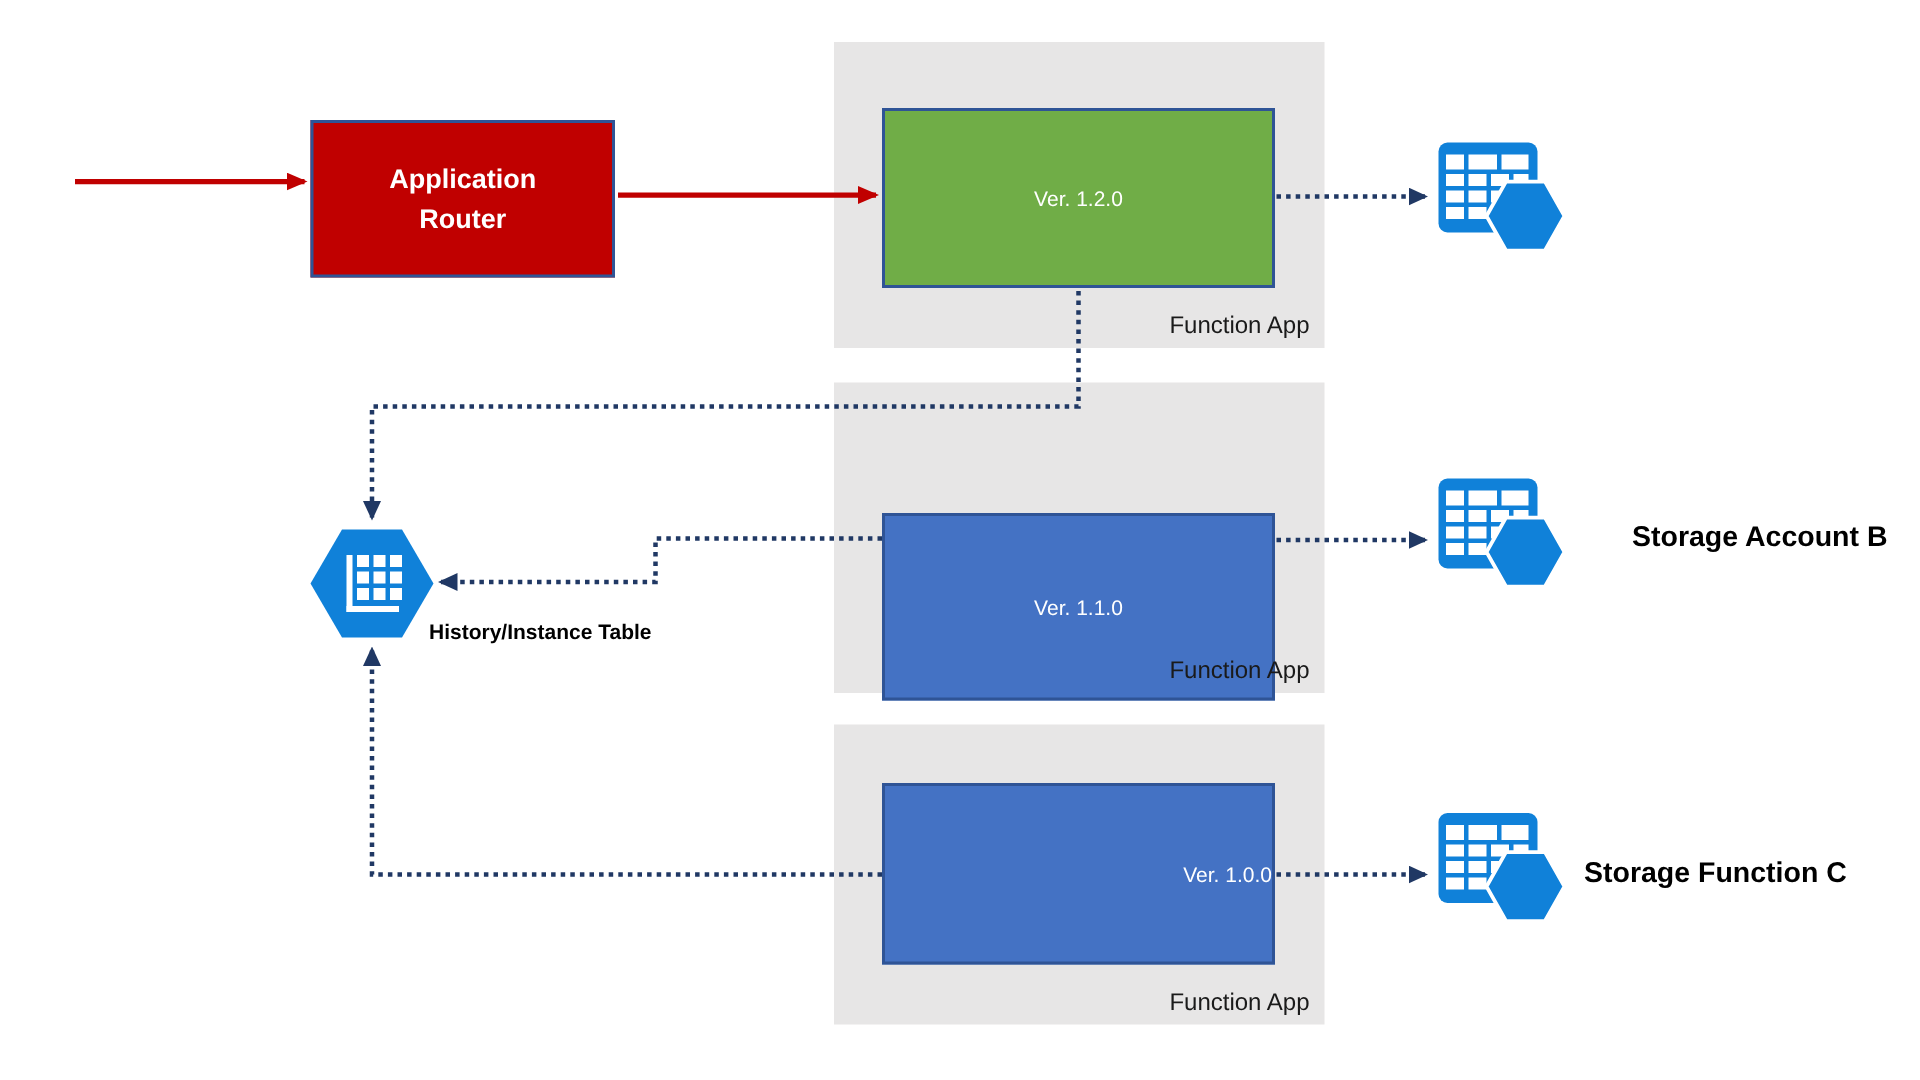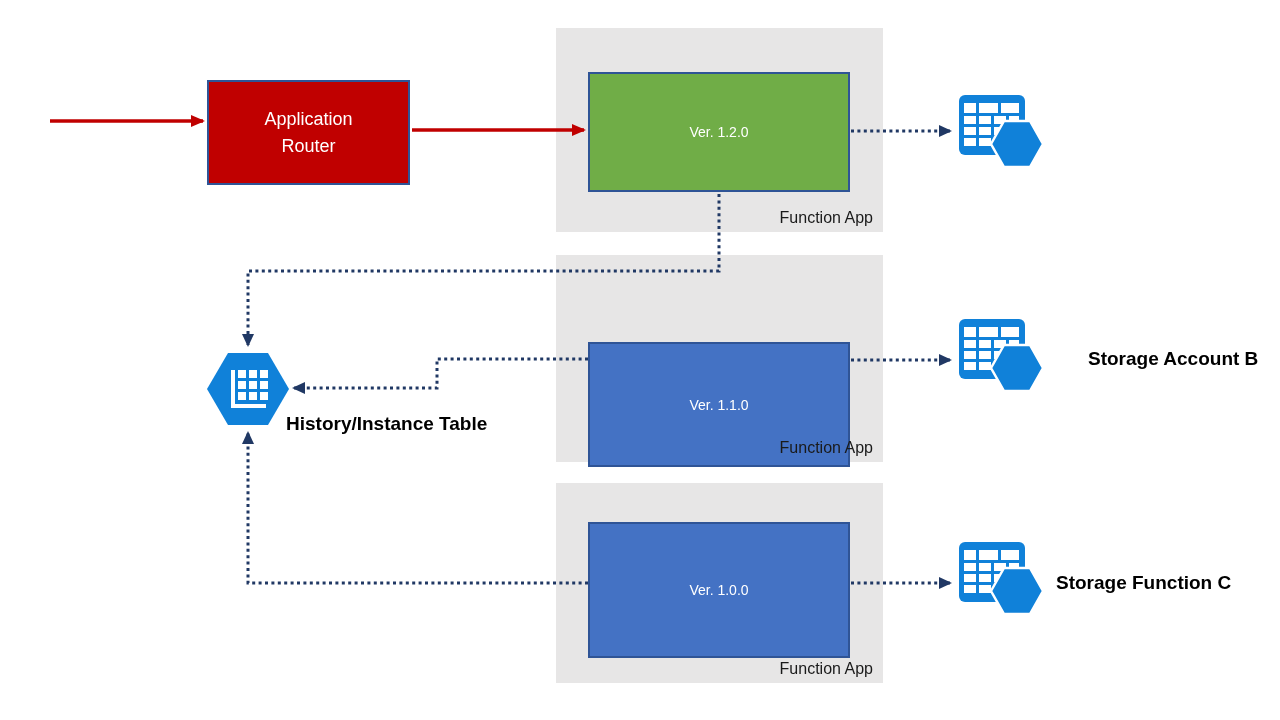--- a/index.html
+++ b/index.html
@@ -9,37 +9,37 @@
   }
   
   #connectors{position:absolute;left:0;top:0;width:1280px;height:720px;pointer-events:none;z-index:5;}
   .red-line{fill:none;stroke-width:3.5;}
   .dotted-line{fill:none;stroke-width:3;stroke-dasharray:3 3.4;}
   
   .router-box{
     position:absolute;left:207px;top:80px;width:203px;height:105px;box-sizing:border-box;
     border:2px solid #2F5496;display:flex;align-items:center;justify-content:center;z-index:2;
   }
-  .router-box .lbl{color:#fff;font-size:18px;line-height:1.45;text-align:center;width:120px;}
+  .router-box .lbl{color:#fff;font-size:18px;line-height:1.45;text-align:center;width:120px;font-weight:bold;}
   
   .fa-container{position:absolute;left:556px;width:327px;z-index:1;}
   .fa-label{
     position:absolute;right:10px;bottom:5px;font-size:16px;color:#1a1a1a;z-index:2;
   }
   .ver-box{
     position:absolute;left:32px;width:262px;box-sizing:border-box;border:2px solid #2F5496;
     display:flex;align-items:center;justify-content:center;z-index:2;
   }
   .ver-box .lbl{color:#fff;font-size:14px;}
   
   .storage-icon{position:absolute;left:957px;width:88px;height:78px;z-index:6;}
   .storage-label{position:absolute;left:1056px;font-size:19px;font-weight:bold;color:#000;z-index:2;white-space:nowrap;}
   
   .history-icon{position:absolute;left:205px;top:350px;width:86px;height:78px;z-index:6;}
-  .history-label{position:absolute;left:286px;top:413px;font-size:19px;font-weight:bold;color:#000;z-index:2;white-space:nowrap;}
+  .history-label{position:absolute;left:286px;top:413px;font-size:14px;font-weight:bold;color:#000;z-index:2;white-space:nowrap;}
 </style>
 </head>
 <body>
 
 <div id="canvas">
 
   <svg id="connectors" viewBox="0 0 1280 720" xmlns="http://www.w3.org/2000/svg">
     <defs>
       <marker id="mRed" markerUnits="userSpaceOnUse" markerWidth="14" markerHeight="12" refX="12" refY="6" orient="auto">
         <path d="M0,0 L14,6 L0,12 Z" fill="#C00000"></path>
@@ -70,21 +70,21 @@
   </div>
 
   <div class="fa-container" style="top: 255px; height: 207px; background-color: rgb(231, 230, 230);">
     <div class="ver-box" style="top: 44px; height: 125px; background-color: rgb(68, 114, 196); margin-top: 43px;">
       <span class="lbl">Ver. 1.1.0</span>
     </div>
     <div class="fa-label">Function App</div>
   </div>
 
   <div class="fa-container" style="top: 483px; height: 200px; background-color: rgb(231, 230, 230);">
-    <div class="ver-box" style="top: 39px; height: 136px; background-color: rgb(68, 114, 196);">
+    <div class="ver-box" style="top: 39px; height: 121px; background-color: rgb(68, 114, 196); justify-content: flex-end;">
       <span class="lbl">Ver. 1.0.0</span>
     </div>
     <div class="fa-label">Function App</div>
   </div>
 
   <svg class="storage-icon" style="top:94px;" viewBox="0 0 88 78" xmlns="http://www.w3.org/2000/svg">
     <rect x="2" y="1" width="66" height="60" rx="6" fill="#1081D9"></rect>
     <g fill="#fff">
       <rect x="7" y="9" width="12" height="10"></rect>
         <rect x="22" y="9" width="19" height="10"></rect>

